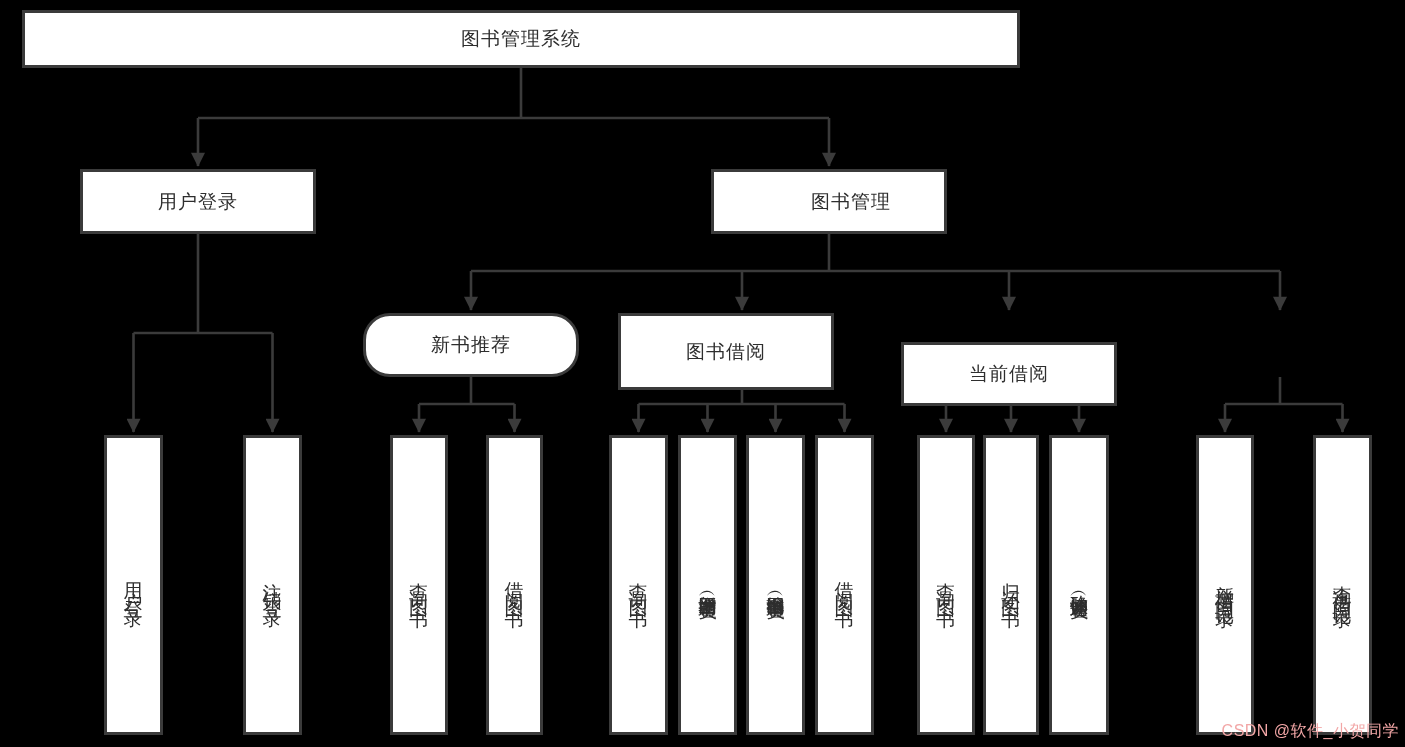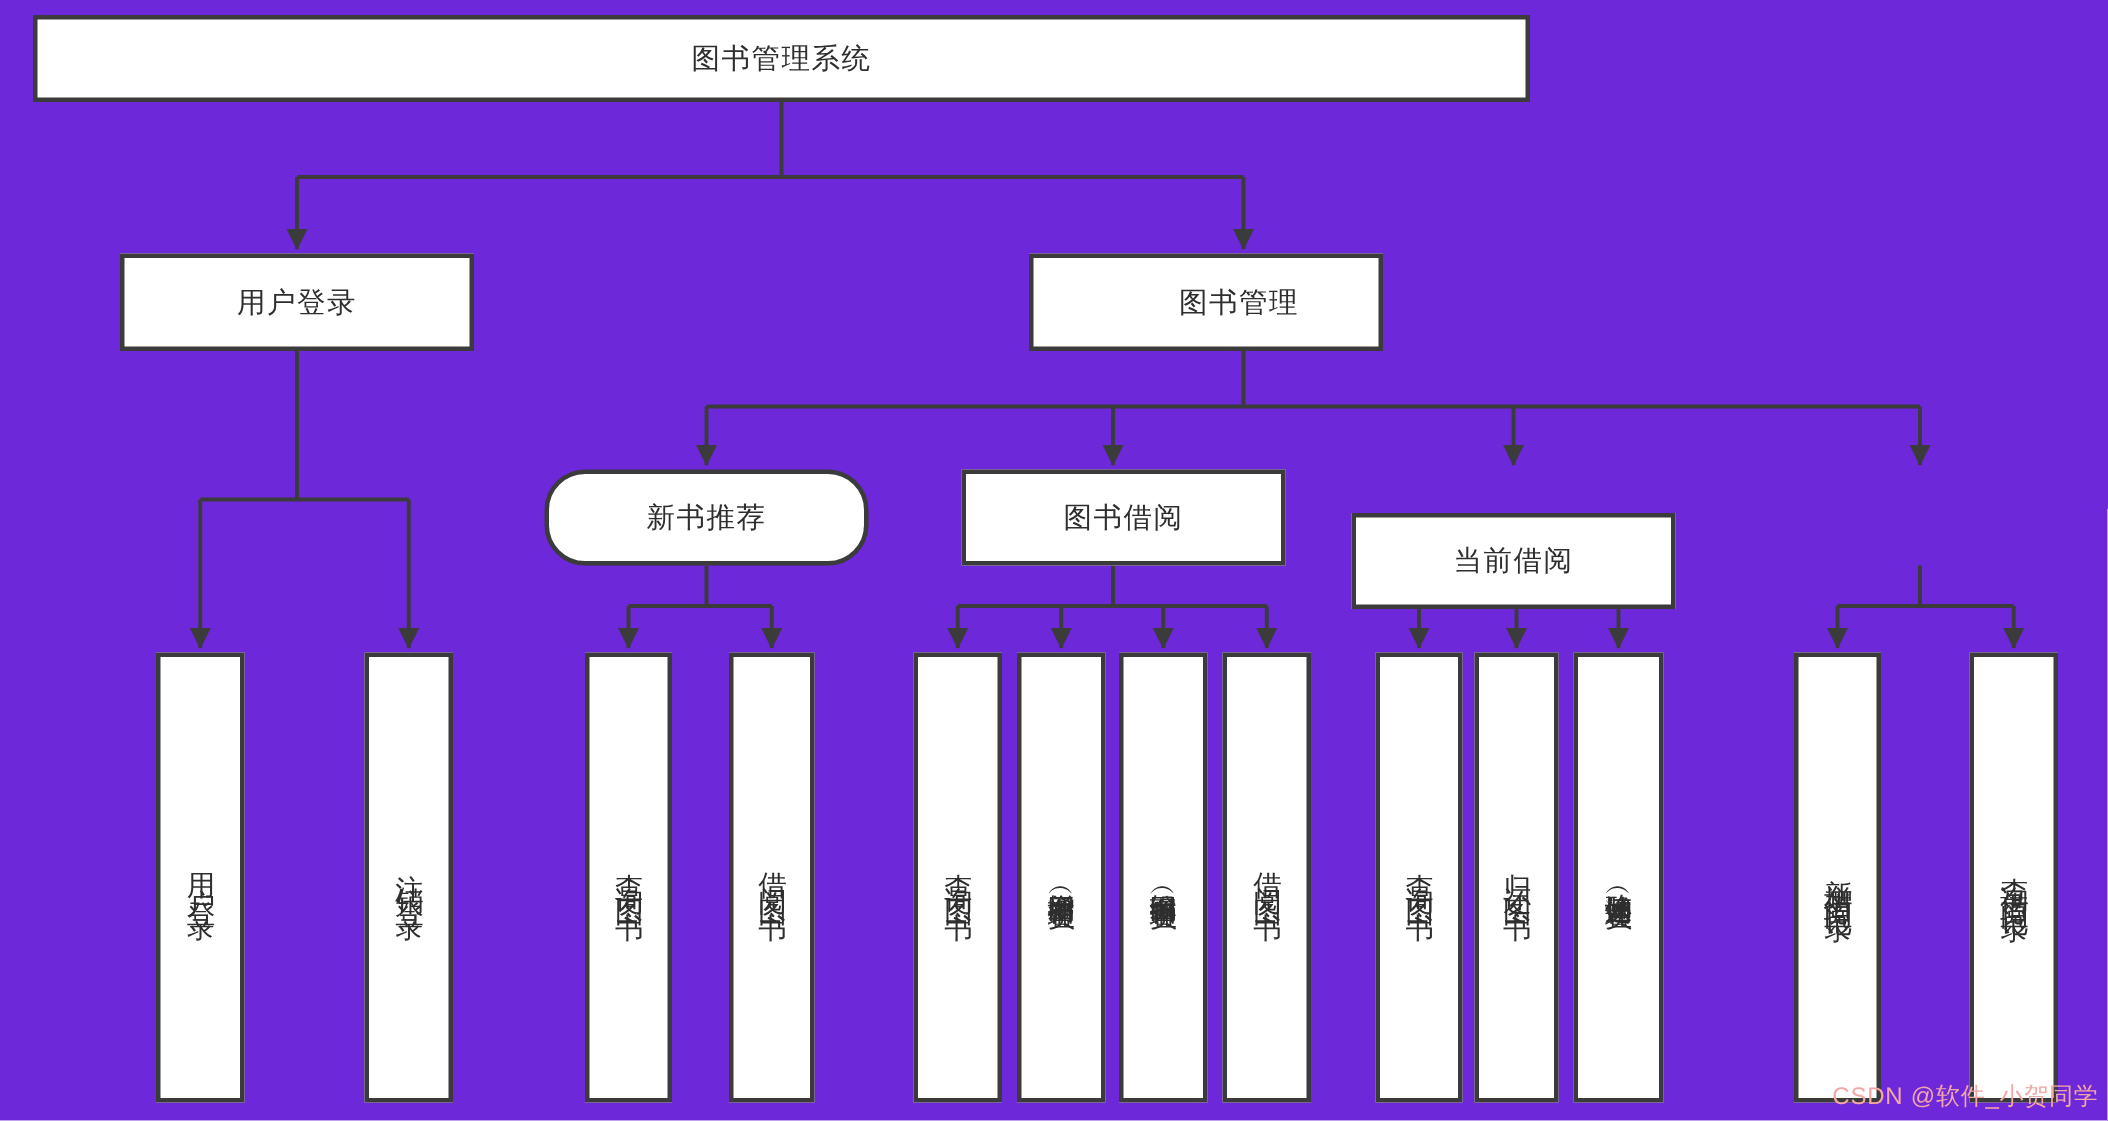--- a/index.html
+++ b/index.html
@@ -1,19 +1,19 @@
 <!DOCTYPE html>
 <html><head>
 <meta charset="utf-8">
 <style>
   html,body{margin:0;padding:0;background:#ffffff;}
   .canvas{
     position:relative;
     width:1405px;height:747px;
-    background:#6d28d9;
+    background:#000000;
     font-family:"Liberation Sans", sans-serif;
     overflow:hidden;
   }
   .wires{position:absolute;left:0;top:0;width:1405px;height:747px;z-index:1;}
   .box{
     position:absolute;
     box-sizing:border-box;
     border:3px solid #3b3b3b;
     background:#ffffff;
     display:flex;align-items:center;justify-content:center;
@@ -86,24 +86,24 @@
 
       <path d="M1280 377 V404 M1225 404 H1342.5"></path>
       <line x1="1225" y1="404" x2="1225" y2="432" marker-end="url(#arrow)"></line>
       <line x1="1342.5" y1="404" x2="1342.5" y2="432" marker-end="url(#arrow)"></line>
     </g>
   </svg>
 
   <div class="box" style="left:22px;top:10px;width:998px;height:58px;">图书管理系统</div>
 
   <div class="box" style="left:80px;top:169px;width:236px;height:65px;">用户登录</div>
-  <div class="box" style="left:686px;top:169px;width:236px;height:65px;padding-left:44px;">图书管理</div>
+  <div class="box" style="left:711px;top:169px;width:236px;height:65px;padding-left:44px;">图书管理</div>
 
   <div class="box" style="left:363px;top:313px;width:216px;height:64px;border-radius:27px;">新书推荐</div>
-  <div class="box" style="left:641px;top:313px;width:216px;height:64px;">图书借阅</div>
+  <div class="box" style="left:618px;top:313px;width:216px;height:77px;">图书借阅</div>
   <div class="box" style="left:901px;top:313px;width:216px;height:64px;margin-top:29px;">当前借阅</div>
 
   <div class="box" style="left:104px;top:435px;width:59px;height:300px;">
     <span class="vtext sp4">用户登录</span>
   </div>
   <div class="box" style="left:243px;top:435px;width:59px;height:300px;">
     <span class="vtext sp4">注销登录</span>
   </div>
 
   <div class="box" style="left:390px;top:435px;width:58px;height:300px;">

